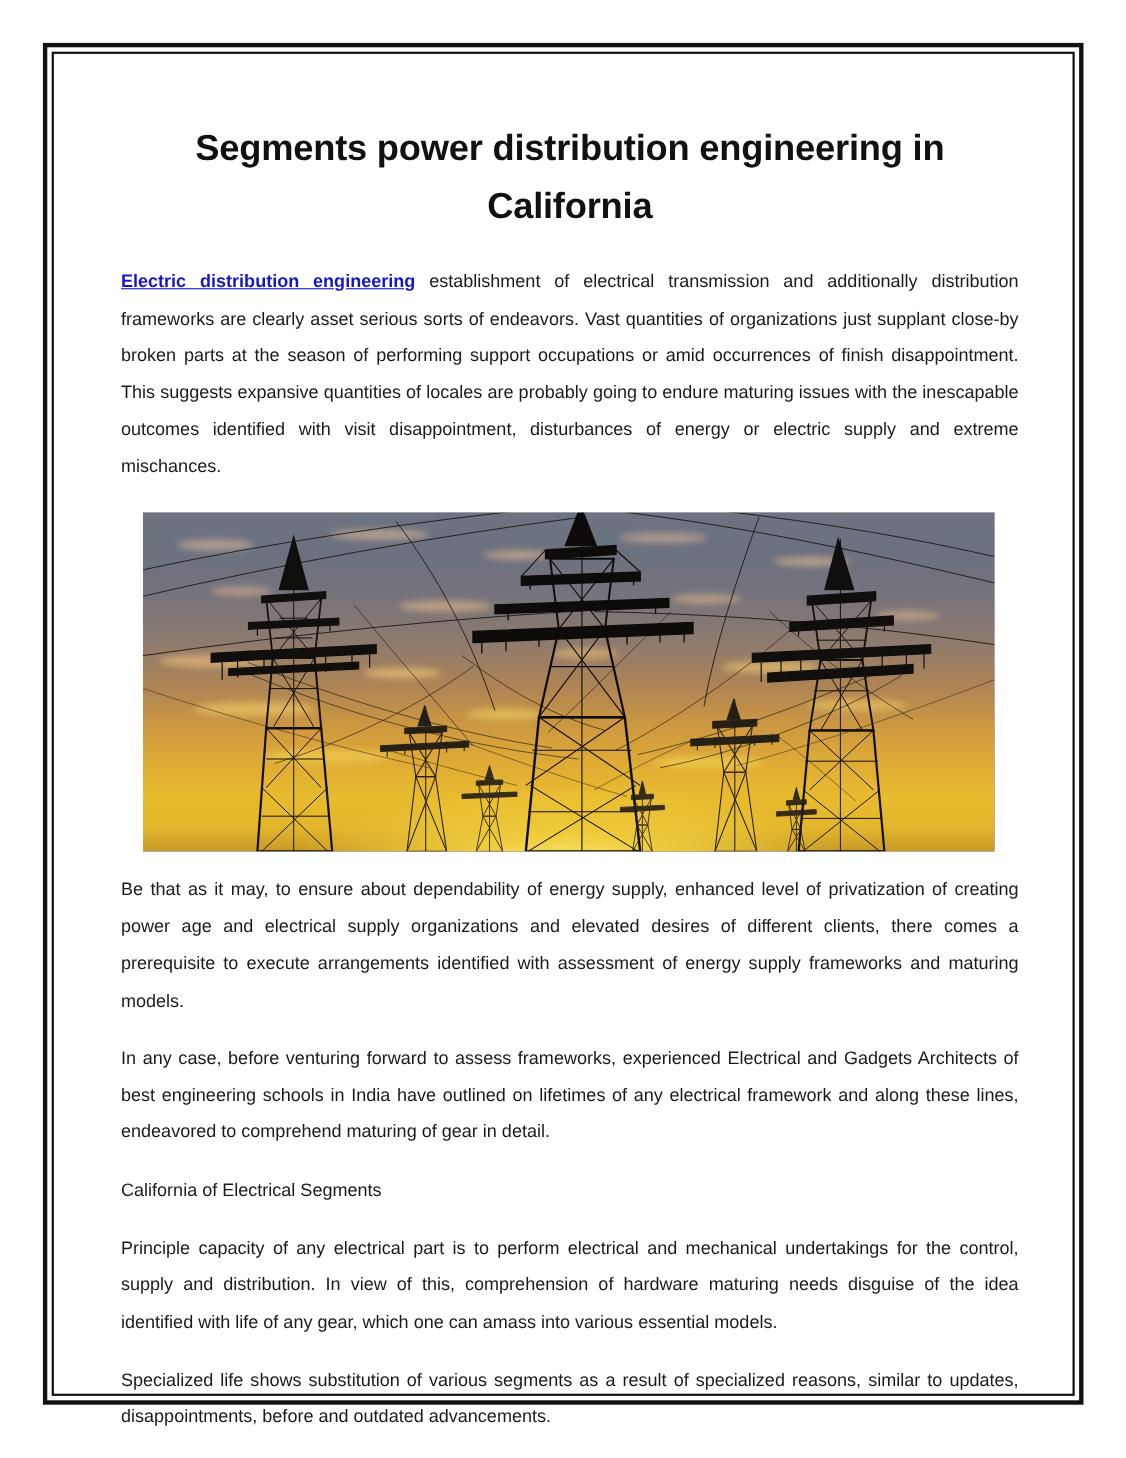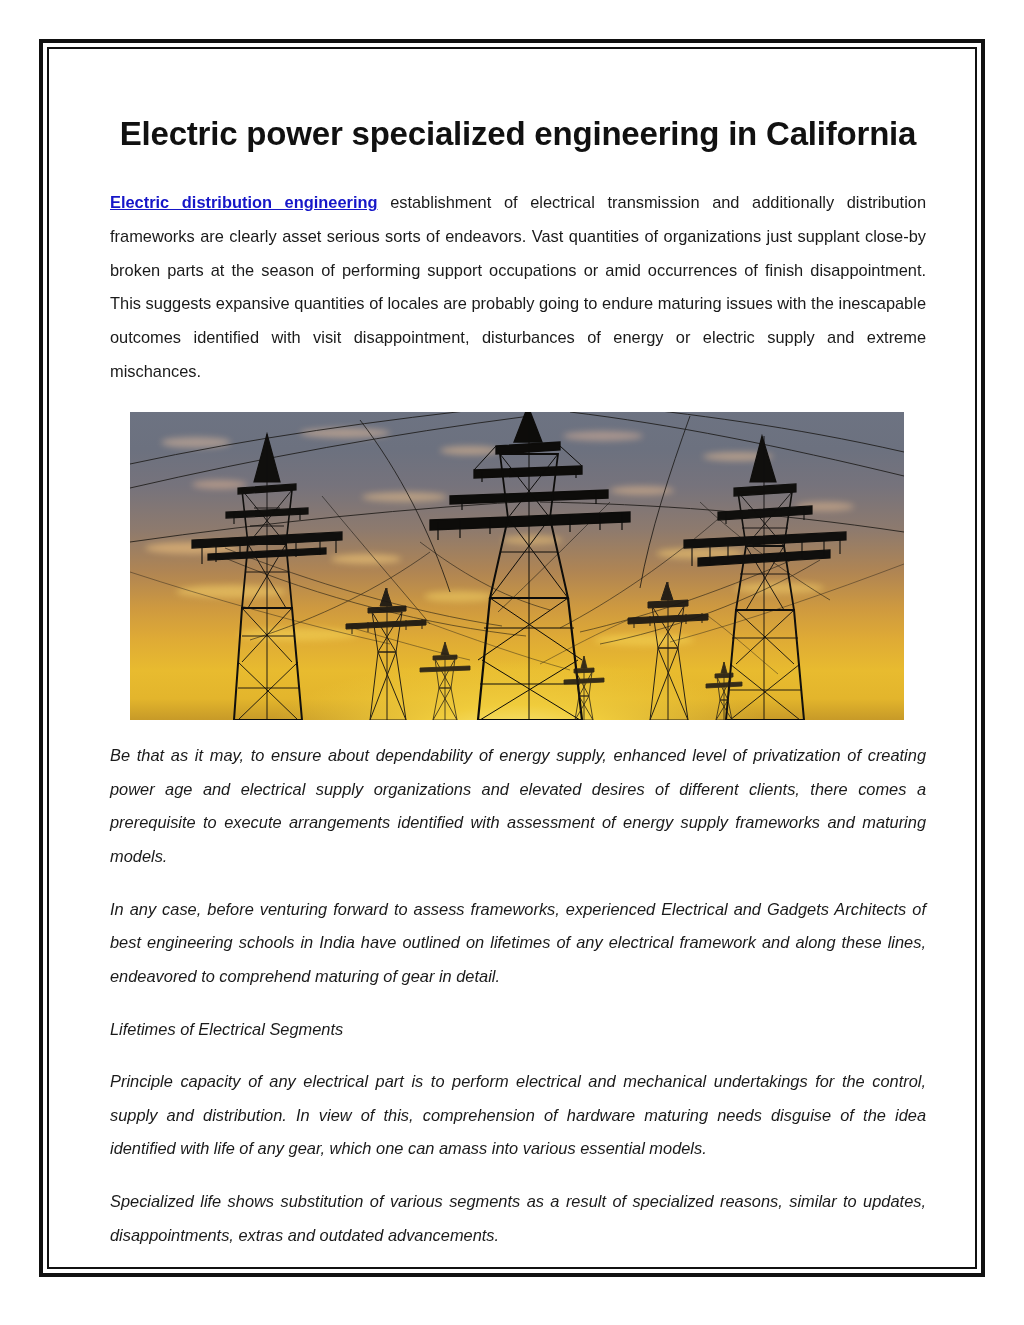--- a/index.html
+++ b/index.html
@@ -63,21 +63,20 @@
     line-height: 2.05;
     color: #1a1a1a;
     text-align: justify;
     text-justify: inter-word;
   }
   .para.first {
     margin-top: 26px;
   }
   .para.gap {
     margin-top: 19px;
-    font-style: italic;
   }
   .para.plain {
     text-align: left;
   }
 
   .doclink {
     color: #1616c8;
     font-weight: bold;
     text-decoration: underline;
     cursor: pointer;
@@ -125,21 +124,21 @@
   .photo svg { position: absolute; inset: 0; }
 </style>
 </head>
 <body>
 
 <div class="page">
   <div class="page-inner">
 
     <div class="content">
 
-      <h1 class="doc-title">Electric power specialized engineering in California</h1>
+      <h1 class="doc-title">Segments power distribution engineering in California</h1>
 
       <p class="para first"><a class="doclink" href="#">Electric distribution engineering</a><span> establishment of electrical transmission and additionally distribution frameworks are clearly asset serious sorts of endeavors. Vast quantities of organizations just supplant close-by broken parts at the season of performing support occupations or amid occurrences of finish disappointment. This suggests expansive quantities of locales are probably going to endure maturing issues with the inescapable outcomes identified with visit disappointment, disturbances of energy or electric supply and extreme mischances.</span></p>
 
       <div class="photo-wrap">
         <div class="photo">
           <div class="sky"></div>
 
           <div class="clouds">
             <div class="cl" style="left:4%;  top:8%;  width:70px; height:11px; background:#d9b79c;"></div>
             <div class="cl" style="left:22%; top:5%;  width:90px; height:10px; background:#e2bb9a;"></div>
@@ -318,21 +317,21 @@
             </g>
           </svg>
         </div>
 
       </div>
 
       <p class="para gap">Be that as it may, to ensure about dependability of energy supply, enhanced level of privatization of creating power age and electrical supply organizations and elevated desires of different clients, there comes a prerequisite to execute arrangements identified with assessment of energy supply frameworks and maturing models.</p>
 
       <p class="para gap">In any case, before venturing forward to assess frameworks, experienced Electrical and Gadgets Architects of best engineering schools in India have outlined on lifetimes of any electrical framework and along these lines, endeavored to comprehend maturing of gear in detail.</p>
 
-      <p class="para gap plain">Lifetimes of Electrical Segments</p>
+      <p class="para gap plain">California of Electrical Segments</p>
 
       <p class="para gap">Principle capacity of any electrical part is to perform electrical and mechanical undertakings for the control, supply and distribution. In view of this, comprehension of hardware maturing needs disguise of the idea identified with life of any gear, which one can amass into various essential models.</p>
 
-      <p class="para gap">Specialized life shows substitution of various segments as a result of specialized reasons, similar to updates, disappointments, extras and outdated advancements.</p>
+      <p class="para gap">Specialized life shows substitution of various segments as a result of specialized reasons, similar to updates, disappointments, before and outdated advancements.</p>
 
     </div>
   </div>
 </div>
 
 </body></html>

